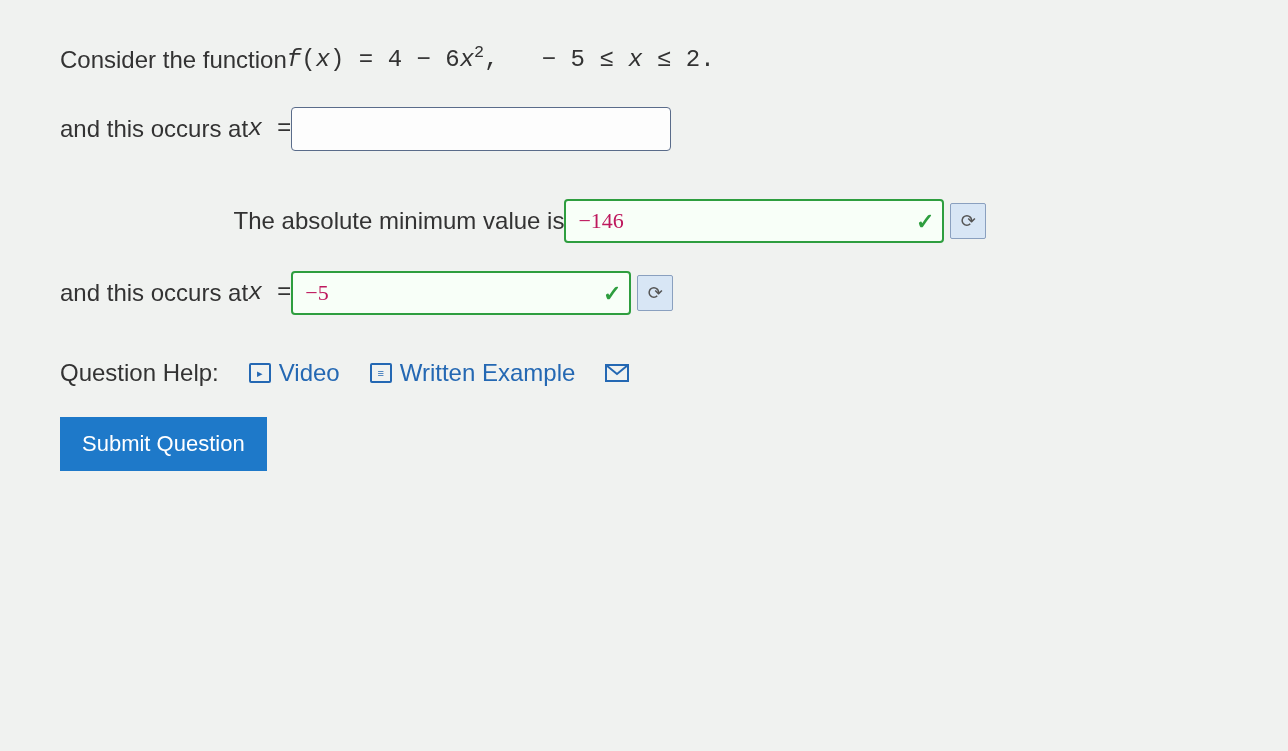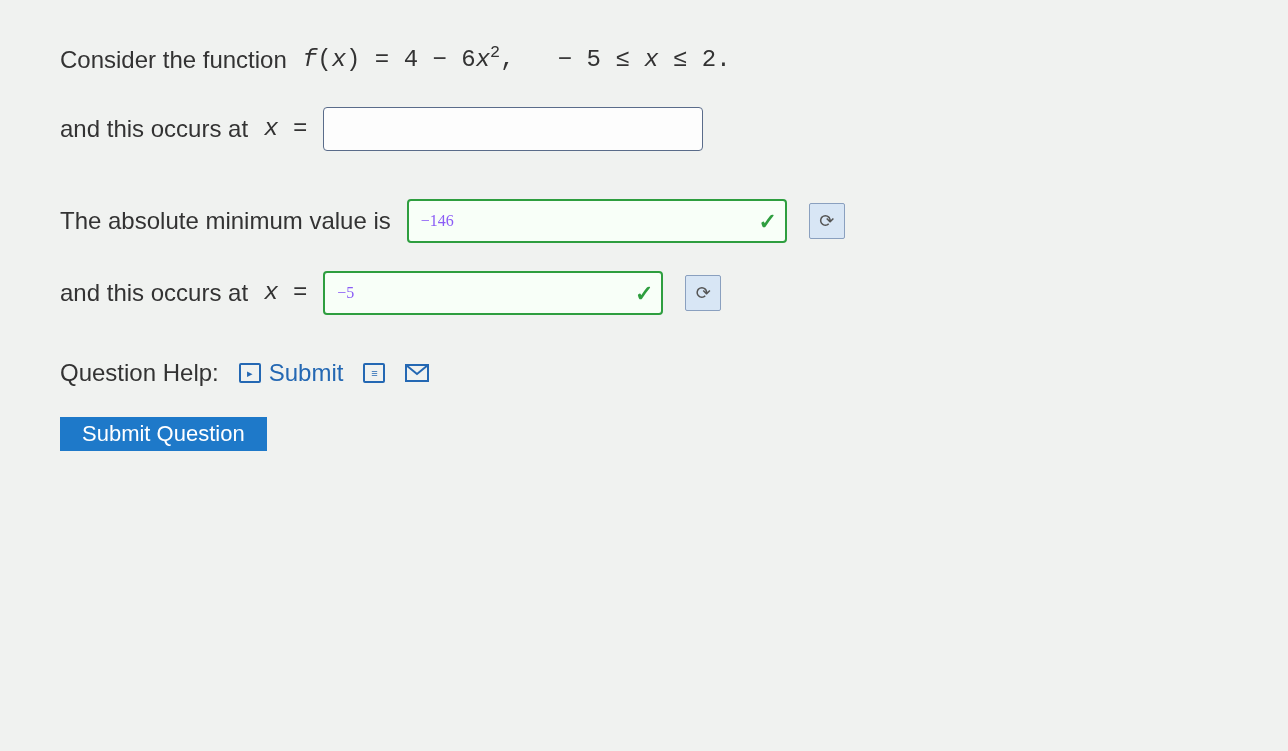--- a/index.html
+++ b/index.html
@@ -9,36 +9,36 @@
       padding: 40px 60px;
       color: #333;
       font-size: 24px;
     }
     .question-body { max-width: 1100px; }
     .line {
       margin-bottom: 28px;
       display: flex;
       align-items: center;
       flex-wrap: wrap;
-      gap: 16px;
+      gap: 0;
       line-height: 1.6;
     }
-    .gap { margin-top: 48px; }
+    .gap { margin-top: 48px; justify-content: center; }
     .math { font-family: Liberation Mono, monospace; font-style: italic; }
     .math .paren { font-style: normal; }
     .math sup { font-size: 0.7em; }
     input[type=text] {
       height: 44px;
       border: 1px solid #5a6c8a;
       border-radius: 4px;
       background: #fdfdfd;
       padding: 0 12px;
-      font-size: 16px;
+      font-size: 22px;
       font-family: 'Times New Roman', serif;
-      color: #8b5cf6;
+      color: #be185d;
     }
     input.empty1 { width: 380px; }
     input.empty2 { width: 380px; }
     input.correct {
       border: 2px solid #2e9e3f;
       background: #f8fff8;
     }
     .input-wrap {
       position: relative;
       display: inline-flex;
@@ -62,21 +62,21 @@
       align-items: center;
       justify-content: center;
       font-size: 18px;
       cursor: pointer;
       color: #555;
       margin-left: 6px;
     }
     .help-row {
       display: flex;
       align-items: center;
-      gap: 20px;
+      gap: 30px;
       margin-top: 44px;
       margin-bottom: 30px;
       font-size: 24px;
     }
     .help-label { color: #333; }
     .help-link {
       color: #2468b3;
       text-decoration: none;
       display: inline-flex;
       align-items: center;
@@ -96,21 +96,21 @@
     }
     .help-icon.msg {
       border: none;
       width: auto;
       height: auto;
     }
     .submit-btn {
       background: #1e79c9;
       color: #fff;
       border: none;
-      padding: 4px 22px;
+      padding: 14px 22px;
       font-size: 22px;
       cursor: pointer;
       font-family: inherit;
     }
   </style>
 </head>
 <body>
 
 <div class="question-body">
 
@@ -148,24 +148,25 @@
     </span>
     <button class="retry-btn">
       <span>⟳</span>
     </button>
   </div>
 
   <div class="help-row">
     <span class="help-label">Question Help:</span>
     <a class="help-link">
       <span class="help-icon">▸</span>
-      <span>Submit</span>
+      <span>Video</span>
     </a>
     <a class="help-link">
       <span class="help-icon">≡</span>
+      <span>Written Example</span>
     </a>
     <a class="help-link">
       <span class="help-icon msg">
         <svg width="24" height="18" viewBox="0 0 24 18">
             <rect x="1" y="1" width="22" height="16" fill="none" stroke="#2468b3" stroke-width="2"></rect>
             <path d="M1 1 L12 10 L23 1" fill="none" stroke="#2468b3" stroke-width="2"></path>
           </svg>
       </span>
     </a>
   </div>

